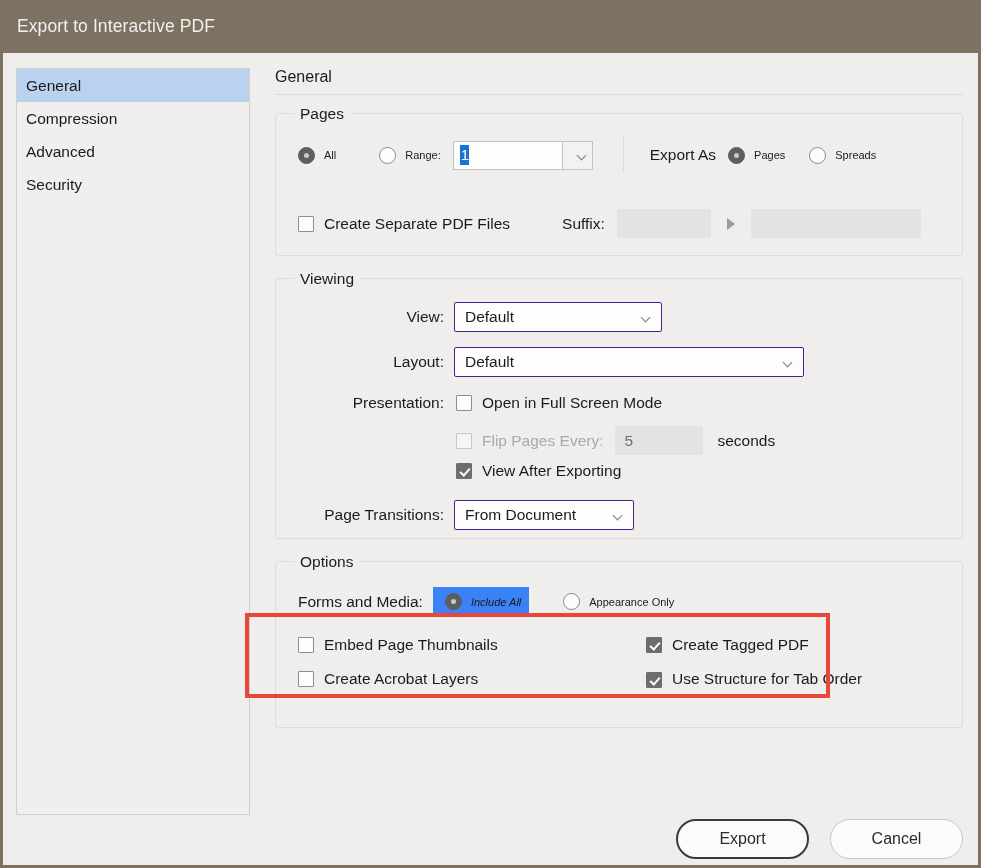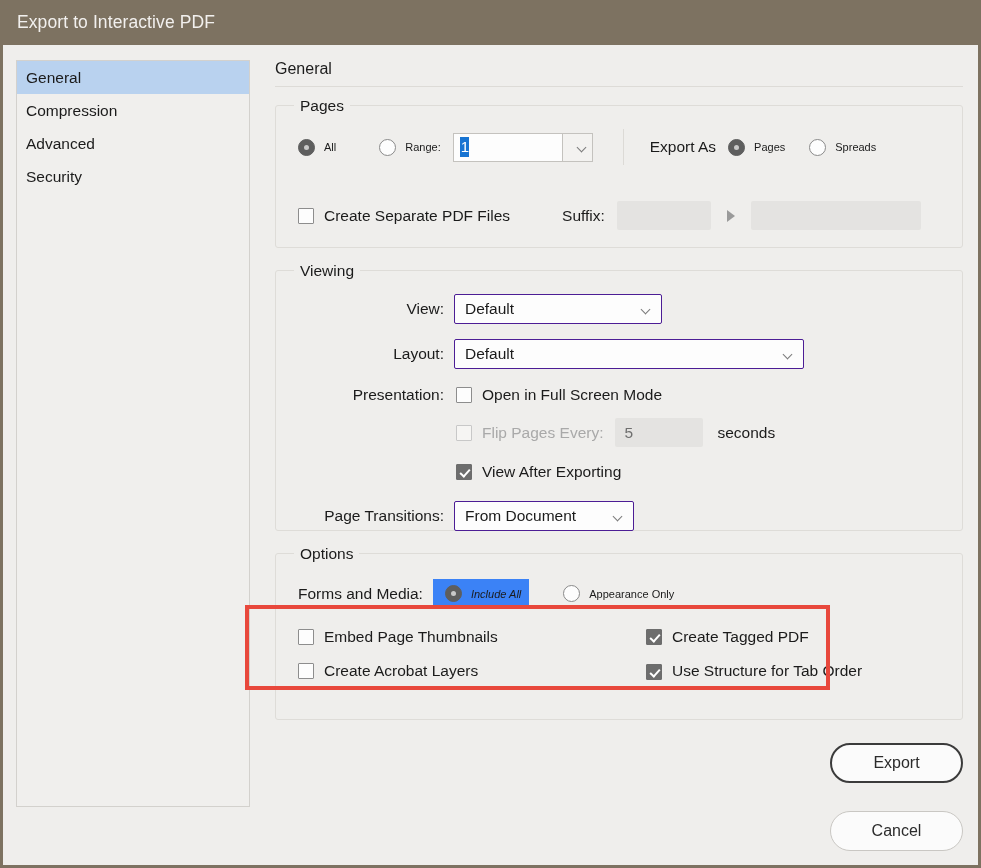--- a/index.html
+++ b/index.html
@@ -19,21 +19,21 @@
     width: 981px;
     height: 868px;
     box-sizing: border-box;
     background: #efeeec;
     border: 3px solid #7d7261;
     border-top: none;
   }
 
   
   .titlebar {
-    height: 45px;
+    height: 53px;
     background: #7d7261;
     display: flex;
     align-items: center;
     padding-left: 17px;
     box-sizing: border-box;
     margin: 0 -3px;
   }
   .titlebar-text {
     color: #f2f0ee;
     font-size: 17.5px;
@@ -290,22 +290,21 @@
     pointer-events: none;
     z-index: 5;
   }
 
   
   .footer {
     position: absolute;
     right: 15px;
     bottom: 14px;
     display: flex;
-    gap: 28px;
-    flex-direction: column;
+    gap: 21px;
   }
   .btn {
     min-width: 133px;
     height: 40px;
     border-radius: 20px;
     background: #fbfbfb;
     display: flex;
     align-items: center;
     justify-content: center;
     font-size: 16px;
@@ -419,21 +418,21 @@
         <div class="row" style="padding-left:22px;margin-top:14px;">
           <span style="width:146px;"></span>
           <div class="cb disabled" style="margin-left:12px;"></div>
           <span class="cb-label disabled">Flip Pages Every:</span>
           <div class="disabled-field" style="width:88px;margin-left:12px;">
             <span>5</span>
           </div>
           <span class="field-label" style="margin-left:14px;">seconds</span>
         </div>
 
-        <div class="row" style="padding-left:22px;margin-top:16px;">
+        <div class="row" style="padding-left:22px;margin-top:7px;">
           <span style="width:146px;"></span>
           <div class="cb checked" style="margin-left:12px;"></div>
           <span class="cb-label">View After Exporting</span>
         </div>
 
         <div class="row" style="padding-left:22px;margin-top:20px;">
           <span class="field-label" style="width:146px;text-align:right;">Page Transitions:</span>
           <div class="combo" style="width:180px;margin-left:10px;">
             <span>From Document</span>
             <span class="chev"></span>

